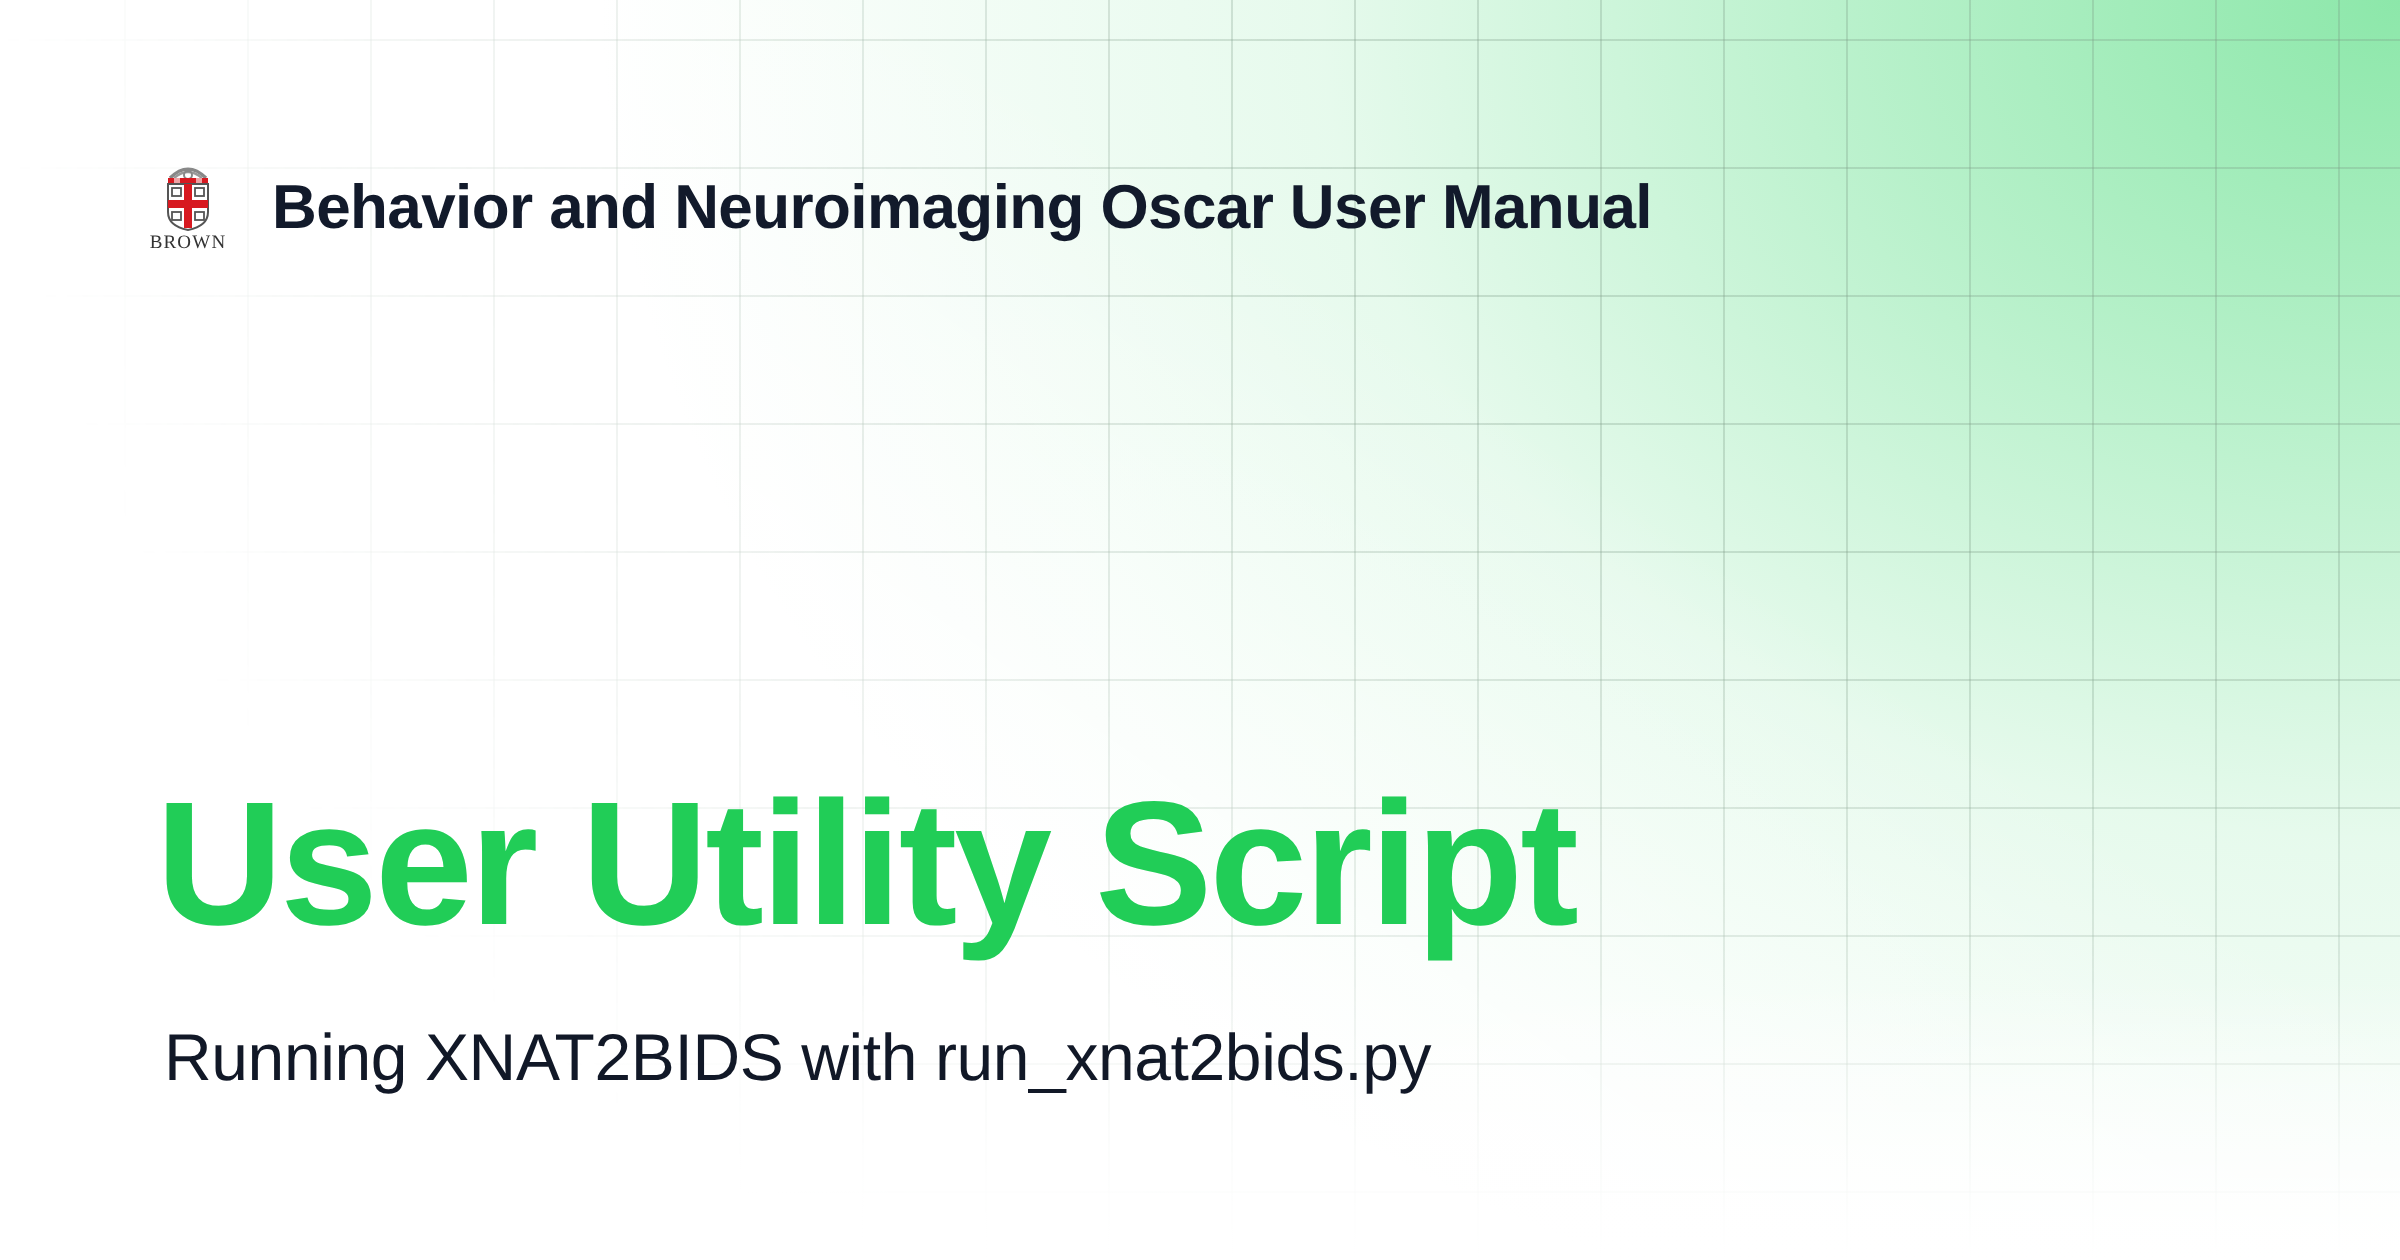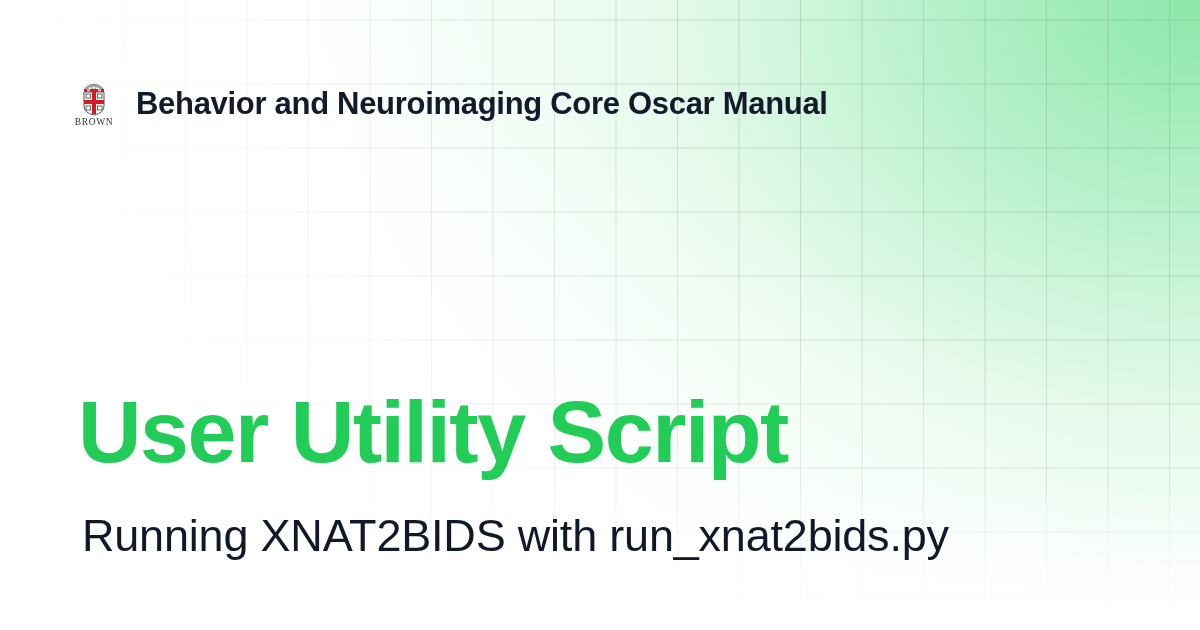--- a/index.html
+++ b/index.html
@@ -35,21 +35,21 @@
   .logo-text { font-family: "Liberation Serif", "DejaVu Serif", serif; font-size: 9.5px; color: #333; letter-spacing: 0.6px; margin-top: 1px; }
   .site-title {
     margin-left: 20px; font-size: 31px; font-weight: bold; color: #121a2b; letter-spacing: -0.3px; margin-top: -4px;
   }
   .page-title {
     position: absolute; left: 78px; top: 382px;
     font-size: 88px; font-weight: bold; color: #21cd57; letter-spacing: -1.5px; line-height: 100px; white-space: nowrap;
   }
   .page-subtitle {
     position: absolute; left: 82px; top: 510px;
-    font-size: 45px; color: #111827; white-space: nowrap; letter-spacing: -0.2px;
+    font-size: 33px; color: #111827; white-space: nowrap; letter-spacing: -0.2px;
   }
 </style>
 </head>
 <body>
 
 <div class="bg"></div>
 <div class="bg2"></div>
 <div class="grid"></div>
 <div class="fade-bottom"></div>
 
@@ -67,17 +67,17 @@
       <path d="M3 12 H23 V26 Q23 33 13 35 Q3 33 3 26 Z" fill="#fff" stroke="#555" stroke-width="1"></path>
       <rect x="11" y="12" width="4" height="22" fill="#d71920"></rect>
       <rect x="3" y="20" width="20" height="4" fill="#d71920"></rect>
       <rect x="5" y="14" width="4.5" height="4" fill="none" stroke="#555" stroke-width="0.9"></rect>
       <rect x="16.5" y="14" width="4.5" height="4" fill="none" stroke="#555" stroke-width="0.9"></rect>
       <rect x="5" y="26" width="4.5" height="4" fill="none" stroke="#555" stroke-width="0.9"></rect>
       <rect x="16.5" y="26" width="4.5" height="4" fill="none" stroke="#555" stroke-width="0.9"></rect>
     </svg>
     <span class="logo-text">BROWN</span>
   </div>
-  <div class="site-title">Behavior and Neuroimaging Core Oscar Manual</div>
+  <div class="site-title">Behavior and Neuroimaging Oscar User Manual</div>
 </div>
 
 <div class="page-title">User Utility Script</div>
 <div class="page-subtitle">Running XNAT2BIDS with run_xnat2bids.py</div>
 
 </body></html>

